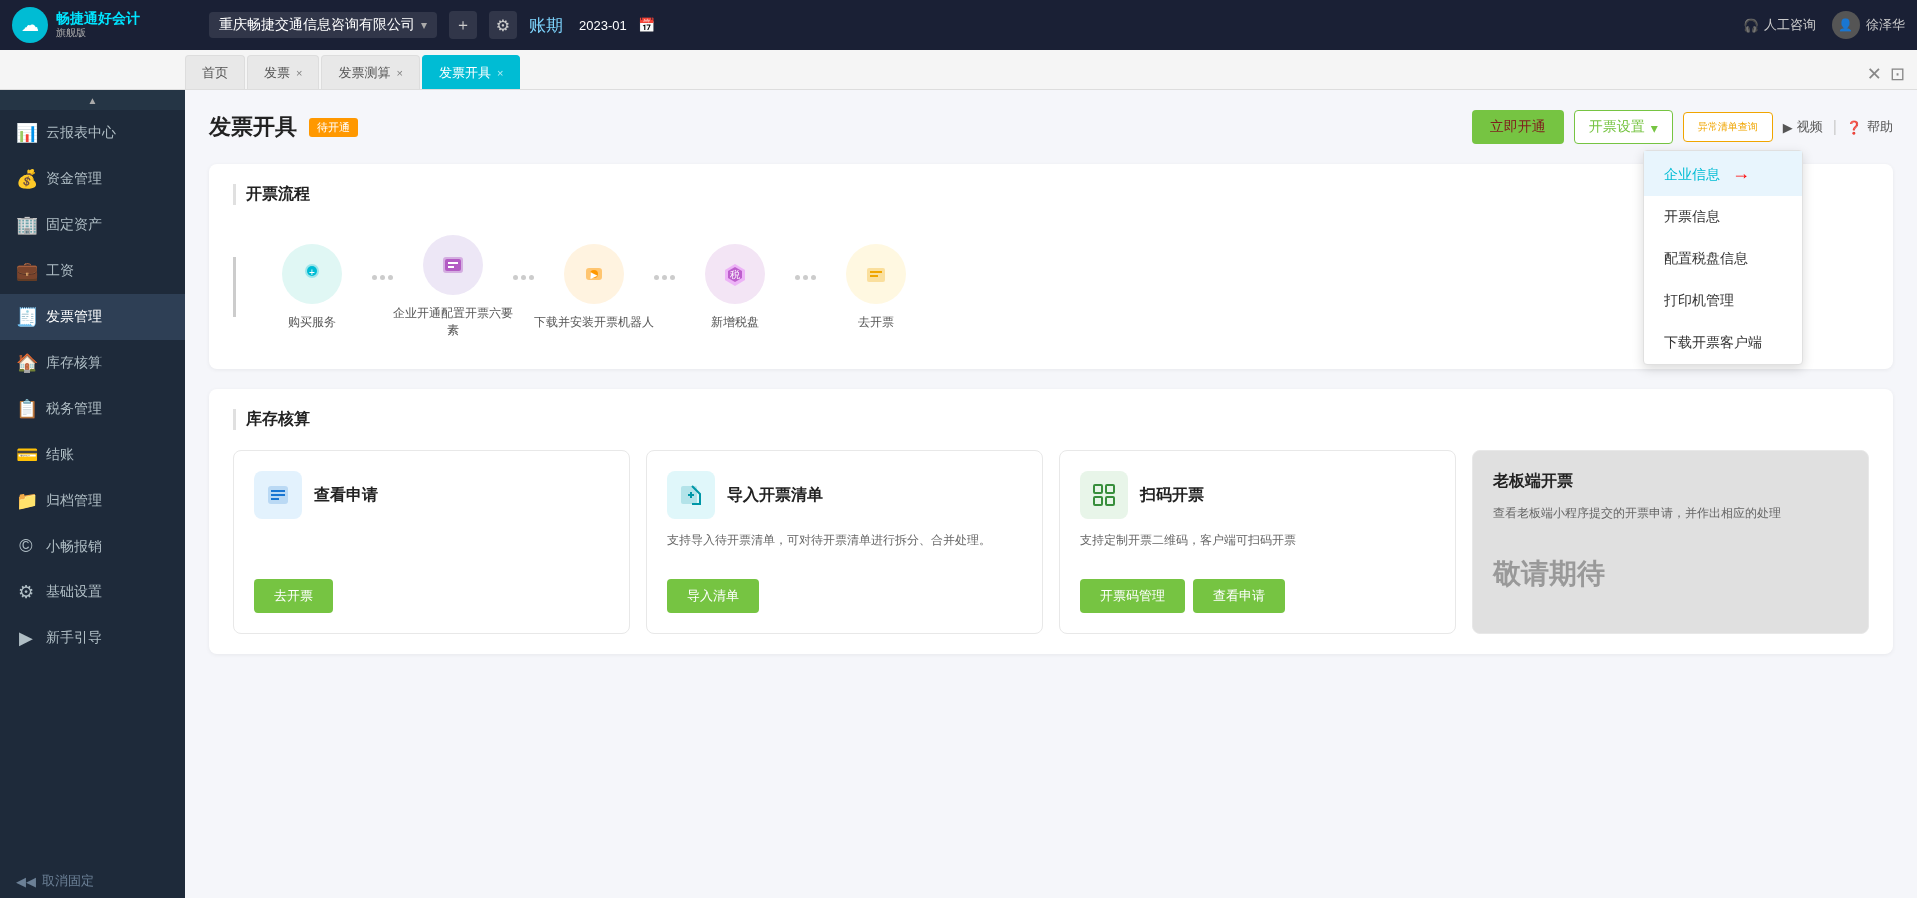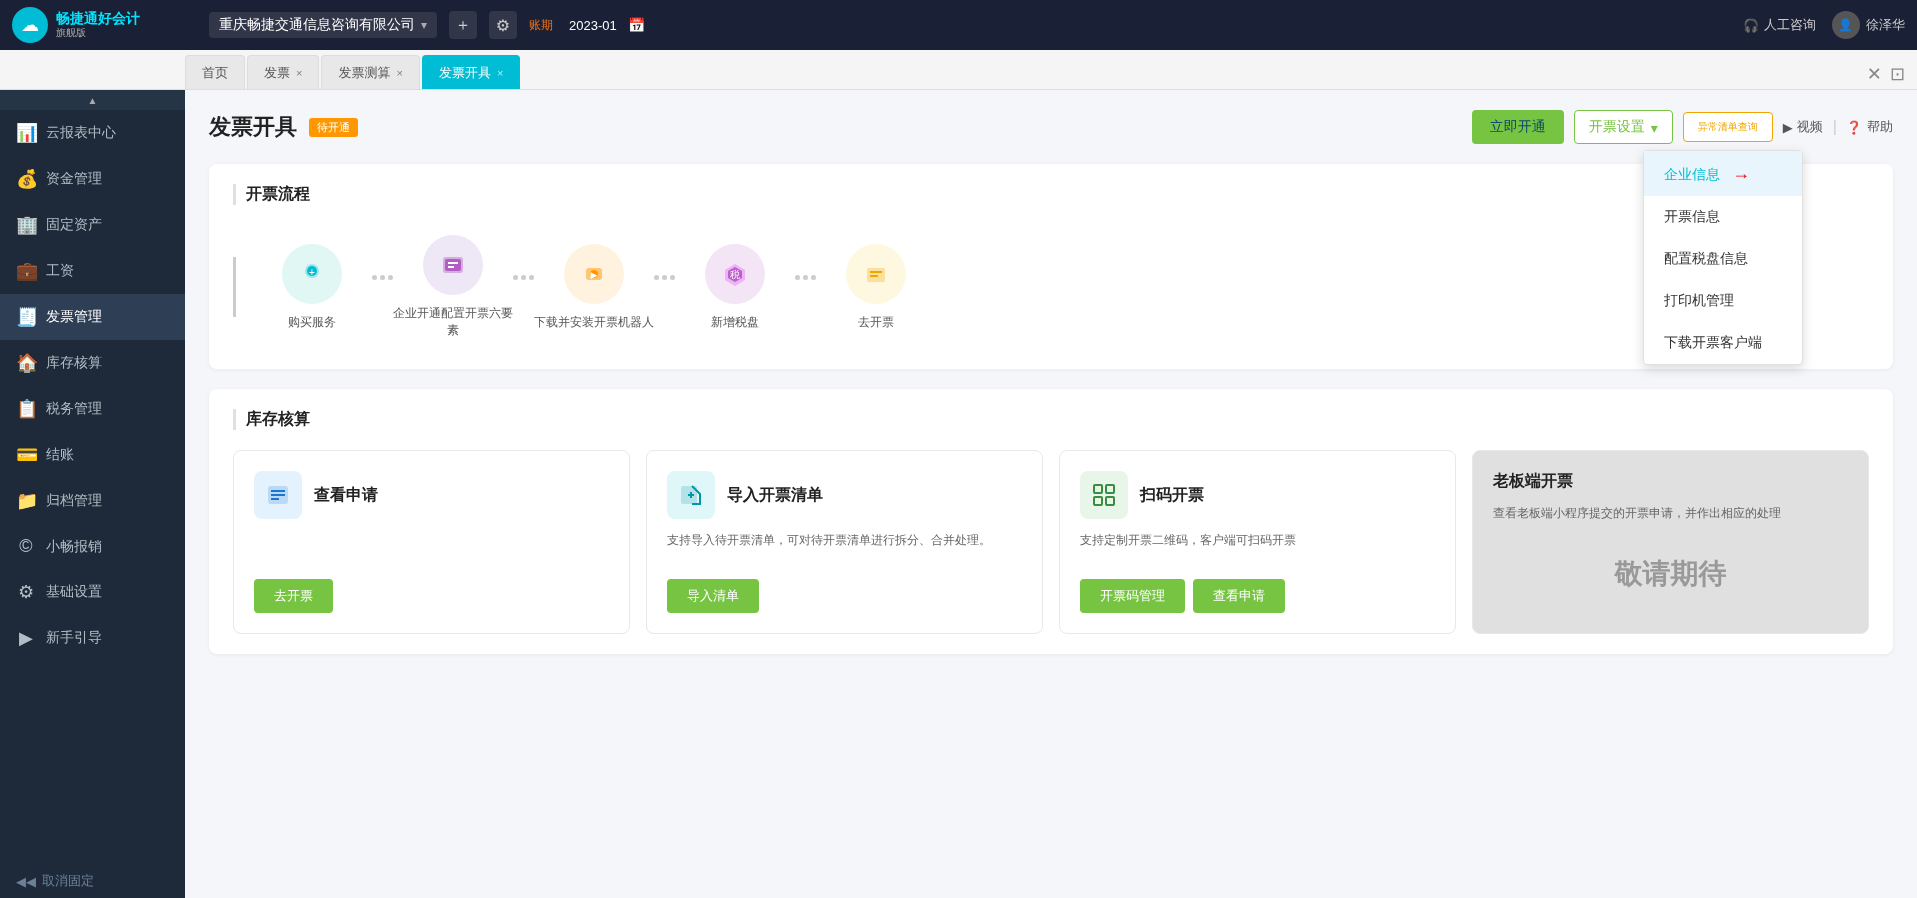--- a/index.html
+++ b/index.html
@@ -38,21 +38,21 @@
       padding: 4px 10px; border-radius: 4px;
     }
     .chevron-down { color: #aaa; font-size: 12px; }
     .top-bar-btn {
       width: 28px; height: 28px;
       background: rgba(255,255,255,0.1);
       border-radius: 4px;
       display: flex; align-items: center; justify-content: center;
       cursor: pointer; color: #ccc; font-size: 16px;
     }
-    .period-label { color: #f97316; font-size: 12px; }
+    .period-label { color: #7dd3fc; font-size: 17px; }
     .period-value { color: white; font-size: 13px; margin-left: 4px; }
     .calendar-icon { color: #aaa; font-size: 14px; }
     .top-right {
       margin-left: auto;
       display: flex; align-items: center; gap: 16px; color: #ccc; font-size: 13px;
     }
     .support-btn { display: flex; align-items: center; gap: 4px; cursor: pointer; }
     .user-area { display: flex; align-items: center; gap: 6px; cursor: pointer; }
     .user-avatar {
       width: 28px; height: 28px; border-radius: 50%;
@@ -162,21 +162,21 @@
       padding: 2px 8px;
       border-radius: 3px;
     }
     .header-actions {
       margin-left: auto;
       display: flex; align-items: center; gap: 10px;
       position: relative;
     }
     .btn-primary {
       background: #76c442;
-      color: #0c4a6e;
+      color: #7f1d1d;
       border: none;
       padding: 8px 18px;
       border-radius: 4px;
       font-size: 14px;
       cursor: pointer;
     }
     .btn-outline-green {
       background: white;
       color: #76c442;
       border: 1.5px solid #76c442;
@@ -315,21 +315,21 @@
       background: #76c442;
       color: white;
       border: none;
       padding: 8px 20px;
       border-radius: 4px;
       font-size: 13px;
       cursor: pointer;
     }
     .disabled-overlay {
       font-size: 18px; font-weight: bold; color: #777;
-      text-align: center; padding: 20px 0;
+      padding: 20px 0;
     }
   </style>
 </head>
 <body>
 
 <div class="top-bar">
   <div class="logo-area">
     <div class="logo-icon">
       <span>☁</span>
     </div>

